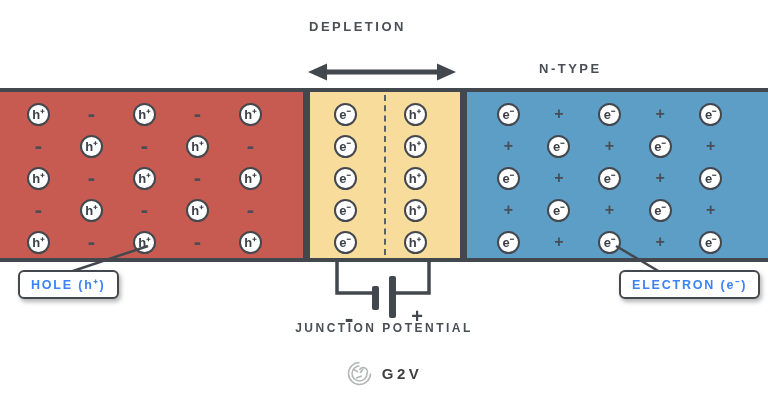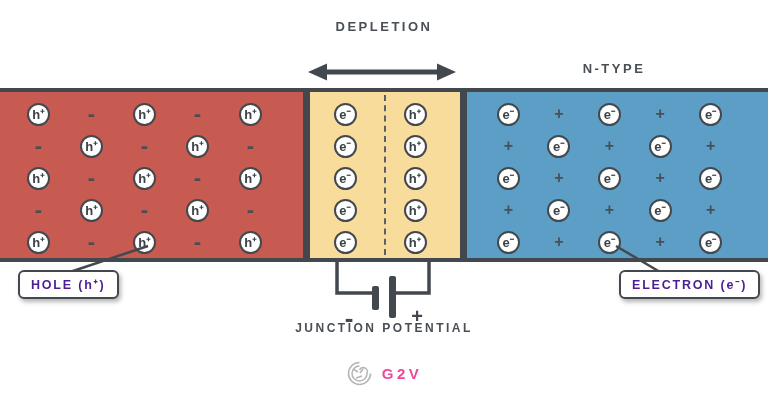--- a/index.html
+++ b/index.html
@@ -1,21 +1,21 @@
 <!DOCTYPE html>
 <html><head>
 <meta charset="utf-8">
 <style>
   html,body{margin:0;padding:0;background:#fff;}
   .page{
     position:relative;width:768px;height:402px;background:#ffffff;overflow:hidden;
     font-family:"Liberation Sans", sans-serif;color:#4a4f55;
   }
   .caption{
-    position:absolute;text-align:center;font-size:13px;font-weight:700;
+    position:absolute;font-size:13px;font-weight:700;
     letter-spacing:2.5px;color:#4a4f55;line-height:17px;
   }
   
   .strip{
     position:absolute;left:0;top:88px;width:768px;height:174px;
     border-top:4px solid #43484e;border-bottom:4px solid #43484e;box-sizing:border-box;
   }
   .region{position:absolute;top:0;height:100%;}
   .region-p{left:0;width:303px;}
   .region-dep{left:310px;width:150px;}
@@ -45,39 +45,39 @@
   .sign{font-weight:700;color:#494e54;margin:auto;line-height:1;}
   .sign.plus{font-size:16px;}
   .sign.minus{font-size:22px;}
   
   .arrow-wrap{position:absolute;left:306px;top:60px;width:152px;height:24px;}
   
   .overlay{position:absolute;left:0;top:0;width:768px;height:402px;pointer-events:none;z-index:5;}
   
   .callout{
     position:absolute;background:#ffffff;border:2.5px solid #43484e;border-radius:6px;
-    padding:4px 11px;font-size:12.5px;font-weight:700;letter-spacing:1.8px;color:#4c1d95;
+    padding:4px 11px;font-size:12.5px;font-weight:700;letter-spacing:1.8px;color:#3b82f6;
     box-shadow:2px 3px 4px rgba(110,110,110,0.5);z-index:6;white-space:nowrap;
   }
   .callout-hole{left:18px;top:270px;}
   .callout-electron{left:619px;top:270px;}
   
   .terminal{position:absolute;font-weight:700;color:#43484e;z-index:6;width:20px;text-align:center;line-height:1;}
   .terminal-minus{left:339px;top:305px;font-size:26px;}
   .terminal-plus{left:407px;top:306px;font-size:20px;}
   .junction-caption{
     position:absolute;left:274px;top:321px;width:220px;text-align:center;
     font-size:12px;font-weight:700;letter-spacing:2.5px;color:#4a4f55;
   }
   
   .brand{
     position:absolute;left:0;top:360px;width:768px;display:flex;align-items:center;
     justify-content:center;gap:9px;
   }
-  .brand-text{font-size:15px;font-weight:600;letter-spacing:3.5px;color:#ec4899;}
+  .brand-text{font-size:15px;font-weight:600;letter-spacing:3.5px;color:#404040;}
 </style>
 </head>
 <body>
 
 <div class="page">
 
   <div class="caption" style="left:309px;top:18px;width:150px;">
     <div>DEPLETION</div>
   </div>
   <div class="caption" style="left:539px;top:60px;width:150px;">N-TYPE</div>

